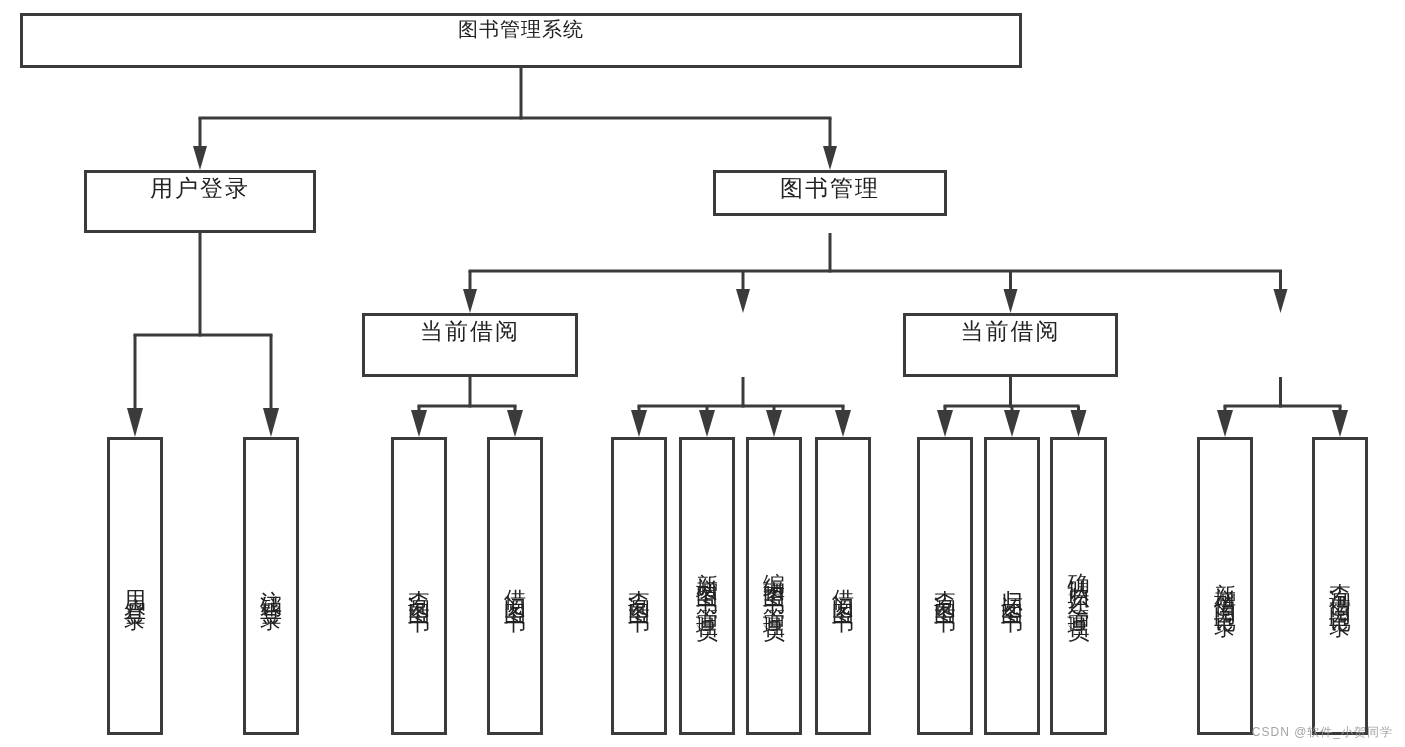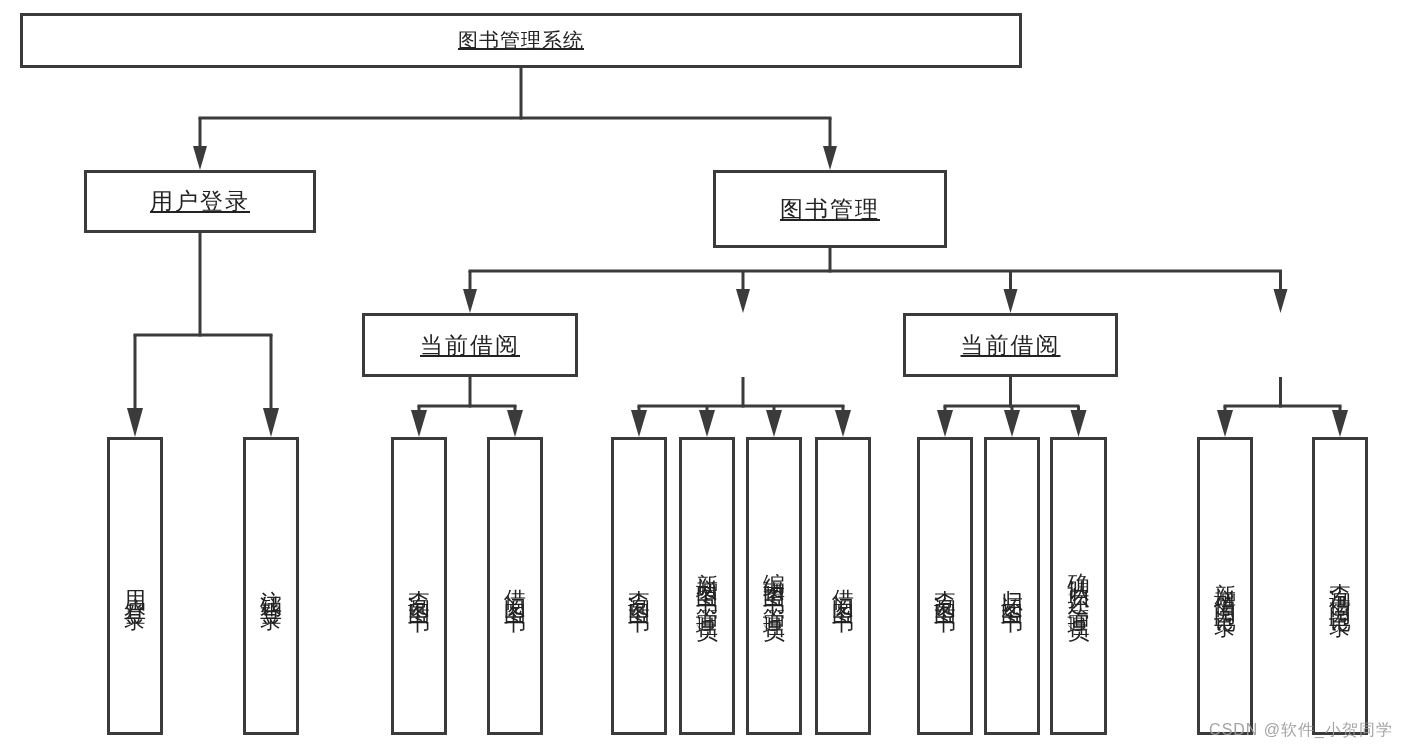--- a/index.html
+++ b/index.html
@@ -27,24 +27,23 @@
     width: 1405px; height: 747px;
     z-index: 0;
   }
   .wires line { stroke: var(--line); stroke-width: 3; }
   .wires polygon { fill: var(--line); }
   .node {
     position: absolute;
     background: #ffffff;
     border: 3px solid var(--line);
     display: flex;
-    align-items: center;
+    align-items: flex-start;
     justify-content: center;
     z-index: 1;
-    text-decoration: underline;
   }
   .node .lbl {
     font-size: 23px;
     letter-spacing: 2px;
     color: var(--text);
     white-space: nowrap;
   }
   .node.root .lbl { font-size: 20px; letter-spacing: 1px; }
   .leaf {
     position: absolute;
@@ -64,21 +63,21 @@
     font-size: 22px;
     letter-spacing: 7px;
     line-height: 1;
     color: var(--text);
     white-space: nowrap;
   }
   .watermark {
     position: absolute;
     right: 12px;
     bottom: 6px;
-    font-size: 16px;
+    font-size: 12px;
     letter-spacing: 1px;
     color: var(--watermark);
     opacity: 0.92;
     z-index: 3;
     white-space: nowrap;
   }
 </style>
 </head>
 <body>
 
@@ -153,21 +152,21 @@
     </g>
   </svg>
 
   <div class="node root" style="left:20px; top:13px; width:1002px; height:55px">
     <span class="lbl">图书管理系统</span>
   </div>
 
   <div class="node" style="left:84px; top:170px; width:232px; height:63px">
     <span class="lbl">用户登录</span>
   </div>
-  <div class="node" style="left:713px; top:170px; width:234px; height:78px">
+  <div class="node" style="left:713px; top:170px; width:234px; height:46px">
     <span class="lbl">图书管理</span>
   </div>
 
   <div class="node" style="left:362px; top:313px; width:216px; height:64px">
     <span class="lbl">当前借阅</span>
   </div>
   <div class="node" style="left:903px; top:313px; width:215px; height:64px">
     <span class="lbl">当前借阅</span>
   </div>
 

